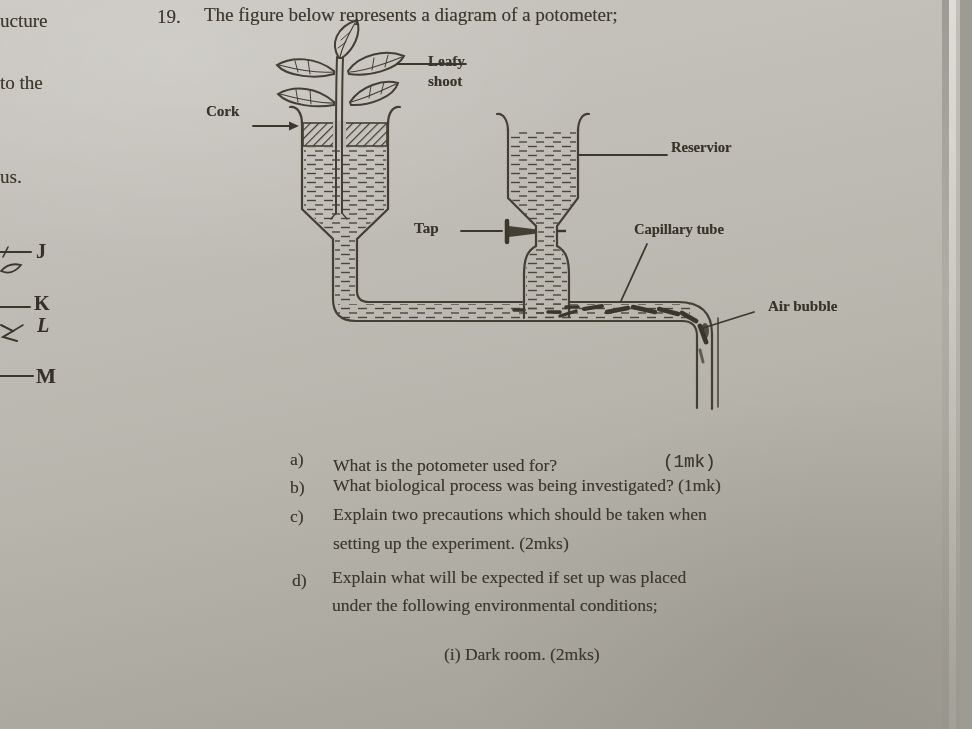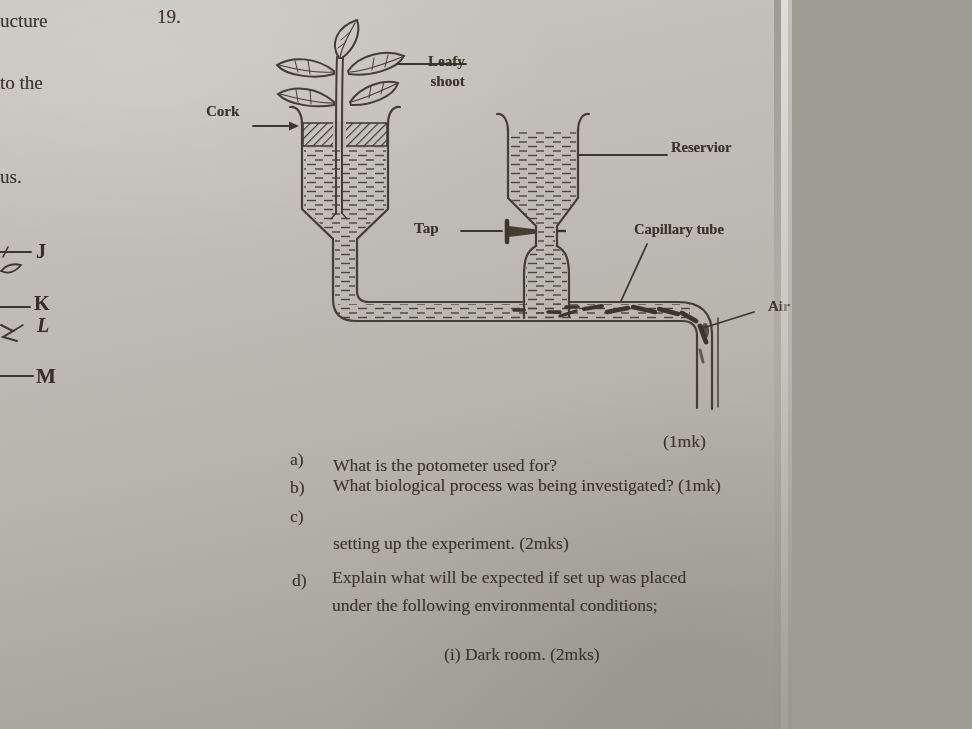--- a/index.html
+++ b/index.html
@@ -1,23 +1,22 @@
 <!DOCTYPE html>
 <html><head>
 <meta charset="utf-8">
 <style>
   html,body{margin:0;padding:0;background:#9e9b93;}
   .page{
-    position:relative;width:792px;height:729px;overflow:hidden;
+    position:relative;width:960px;height:729px;overflow:hidden;
     font-family:"Liberation Serif","DejaVu Serif",serif;
     background:
       radial-gradient(ellipse 600px 300px at 18% 8%, rgba(255,255,255,0.16), transparent 70%),
       radial-gradient(ellipse 500px 380px at 85% 90%, rgba(60,56,48,0.10), transparent 70%),
       linear-gradient(168deg,#c9c6c0 0%,#c0bdb6 30%,#b8b5ad 55%,#aba89f 80%,#a09d95 100%);
-    text-align: right;
   }
   .edge-band{position:absolute;top:0;right:11px;width:7px;height:100%;
     background:linear-gradient(to bottom,rgba(90,86,78,0.35),rgba(120,116,108,0.15) 40%,rgba(120,116,108,0.05));pointer-events:none;}
   .edge-hi{position:absolute;top:0;right:4px;width:7px;height:100%;
     background:linear-gradient(to bottom,rgba(230,228,222,0.8),rgba(220,218,212,0.35) 55%,rgba(220,218,212,0.12));pointer-events:none;}
   .t{position:absolute;color:#3c382e;white-space:nowrap;text-shadow:0.3px 0.2px 0.4px rgba(62,56,45,0.45);}
   .head{font-size:19px;}
   .q{font-size:17.5px;}
   .lbl{font-size:15px;font-weight:bold;color:#38342a;}
   .mfrag{font-size:19px;color:#3b372d;}
@@ -134,39 +133,41 @@
 
   <span class="t mfrag" style="left:0;top:10px;">ucture</span>
   <span class="t mfrag" style="left:0;top:72px;">to the</span>
   <span class="t mfrag" style="left:0;top:134px;margin-top:32px;">us.</span>
   <span class="t mletter" style="left:36px;top:240px;">J</span>
   <span class="t mletter" style="left:34px;top:292px;">K</span>
   <span class="t mletter" style="left:37px;top:314px;font-style:italic;">L</span>
   <span class="t mletter" style="left:36px;top:364px;font-size:21px;">M</span>
 
   <span class="t head" style="left:157px;top:6px;">19.</span>
+  <span class="t head" style="left:204px;top:4px;">The figure below represents a diagram of a potometer;</span>
 
   <div class="t lbl" style="left:428px;top:51px;line-height:1.35;">
     <div>Leafy</div>
     <div>shoot</div>
   </div>
   <span class="t lbl" style="left:206px;top:103px;">Cork</span>
   <span class="t lbl" style="left:671px;top:139px;font-size:14.5px;">Reservior</span>
   <span class="t lbl" style="left:414px;top:220px;">Tap</span>
   <span class="t lbl" style="left:634px;top:221px;font-size:14.5px;">Capillary tube</span>
   <span class="t lbl" style="left:756px;top:298px;margin-left:12px;">Air bubble</span>
 
   <span class="t q" style="left:290px;top:449px;">a)</span>
   <span class="t q" style="left:333px;top:447px;margin-top:8px;">What is the potometer used for?</span>
-  <span class="t q" style="left:663px;top:431px;">(1mk)</span>
+  <span class="t q" style="left:663px;top:452px;font-family:Liberation Mono, monospace;">(1mk)</span>
 
   <span class="t q" style="left:290px;top:477px;">b)</span>
   <span class="t q" style="left:333px;top:475px;">What biological process was being investigated? (1mk)</span>
 
   <span class="t q" style="left:290px;top:506px;">c)</span>
+  <span class="t q" style="left:333px;top:504px;">Explain two precautions which should be taken when</span>
   <span class="t q" style="left:333px;top:533px;">setting up the experiment. (2mks)</span>
 
   <span class="t q" style="left:292px;top:570px;">d)</span>
   <span class="t q" style="left:332px;top:567px;">Explain what will be expected if set up was placed</span>
   <span class="t q" style="left:332px;top:595px;">under the following environmental conditions;</span>
 
   <span class="t q" style="left:444px;top:644px;">(i) Dark room. (2mks)</span>
 
   <div class="edge-band"></div>
   <div class="edge-hi"></div>

